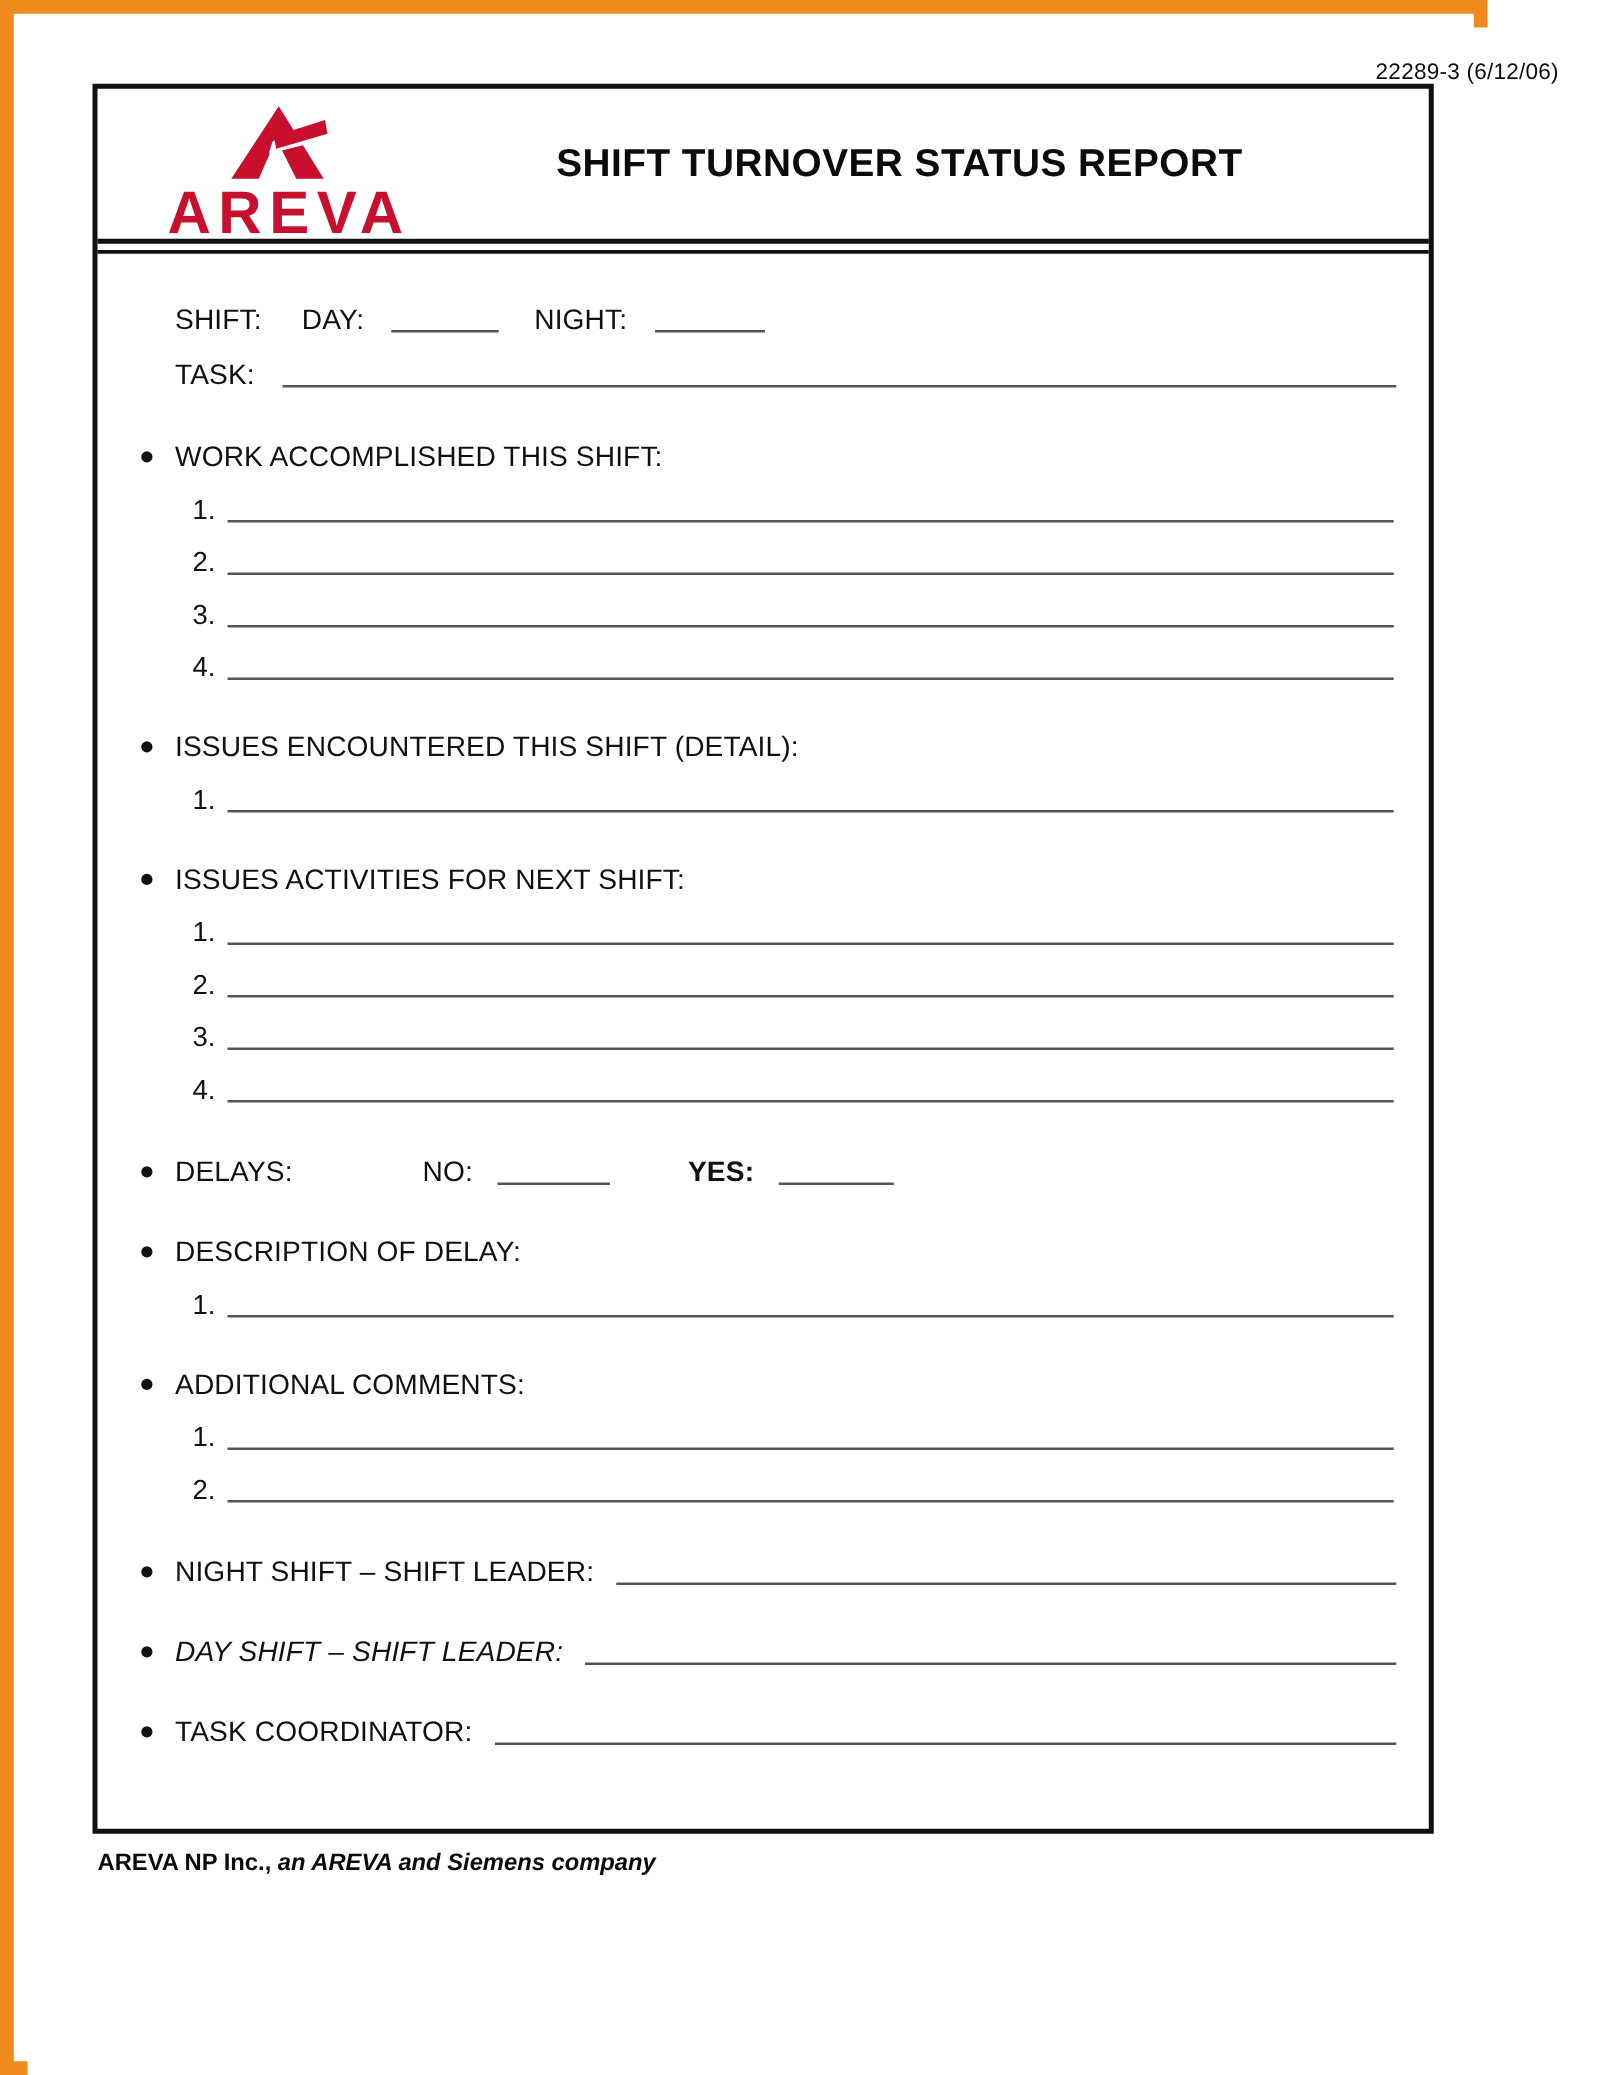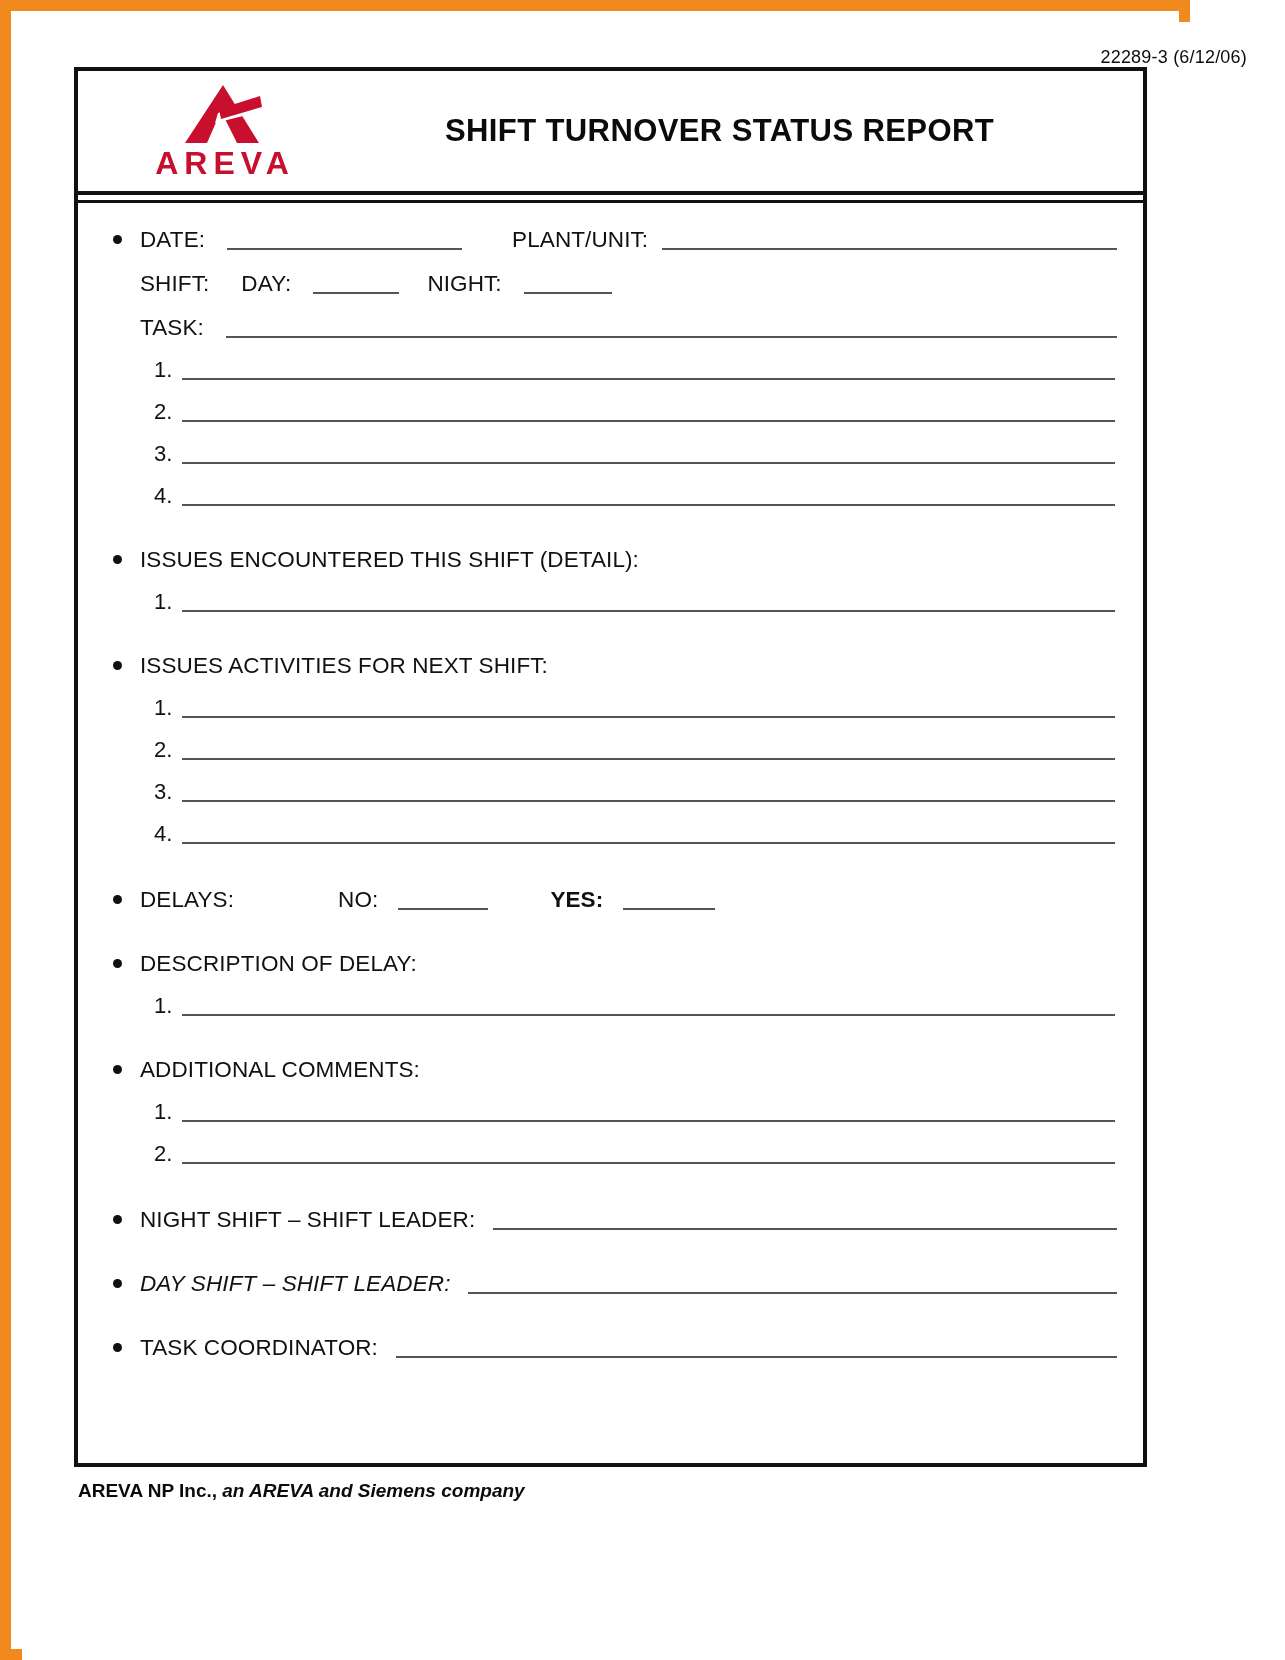--- a/index.html
+++ b/index.html
@@ -80,21 +80,21 @@
     top: 12px;
     width: 186px;
     text-align: center;
   }
   .logo-mark {
     width: 100%;
     height: 62px;
     display: block;
   }
   .logo-word {
-    font-size: 32px;
+    font-size: 48px;
     font-weight: bold;
     color: #c8102e;
     letter-spacing: 6px;
     line-height: 1;
     margin-top: 2px;
     padding-left: 4px;
     font-family: "Liberation Sans", sans-serif;
   }
 
   .title-cell {
@@ -203,49 +203,46 @@
             <div class="logo-word">AREVA</div>
           </div>
         </div>
         <div class="title-cell">
           <div class="form-title">SHIFT TURNOVER STATUS REPORT</div>
         </div>
       </div>
 
       <div class="form-body">
 
-        <div class="row">
-          <div class="bullet">
-              <i></i>
-            </div>
-          <div class="lbl">DATE:</div>
-          <div class="rule" style="width:235px;margin-left:22px;"></div>
-          <div class="lbl" style="margin-left:50px;">PLANT/UNIT:</div>
-          <div class="rule grow" style="margin-left:14px;margin-right:2px;"></div>
-        </div>
 
         <div class="row" style="margin-top:16px;">
           <div class="bullet blank">
               <i></i>
             </div>
           <div class="lbl">SHIFT:</div>
           <div class="lbl" style="margin-left:32px;">DAY:</div>
           <div class="rule" style="width:86px;margin-left:22px;"></div>
           <div class="lbl" style="margin-left:28px;">NIGHT:</div>
           <div class="rule" style="width:88px;margin-left:22px;"></div>
         </div>
 
         <div class="row" style="margin-top:16px;">
           <div class="bullet blank">
               <i></i>
             </div>
           <div class="lbl">TASK:</div>
           <div class="rule grow" style="margin-left:22px;margin-right:2px;"></div>
         </div>
 
+        <div class="row sec-head" style="margin-top:38px;">
+          <div class="bullet">
+              <i></i>
+            </div>
+          <div class="lbl">WORK ACCOMPLISHED THIS SHIFT:</div>
+        </div>
         <div class="num-row">
           <div class="num">1.</div>
           <div class="rule"></div>
         </div>
         <div class="num-row">
           <div class="num">2.</div>
           <div class="rule"></div>
         </div>
         <div class="num-row">
           <div class="num">3.</div>

